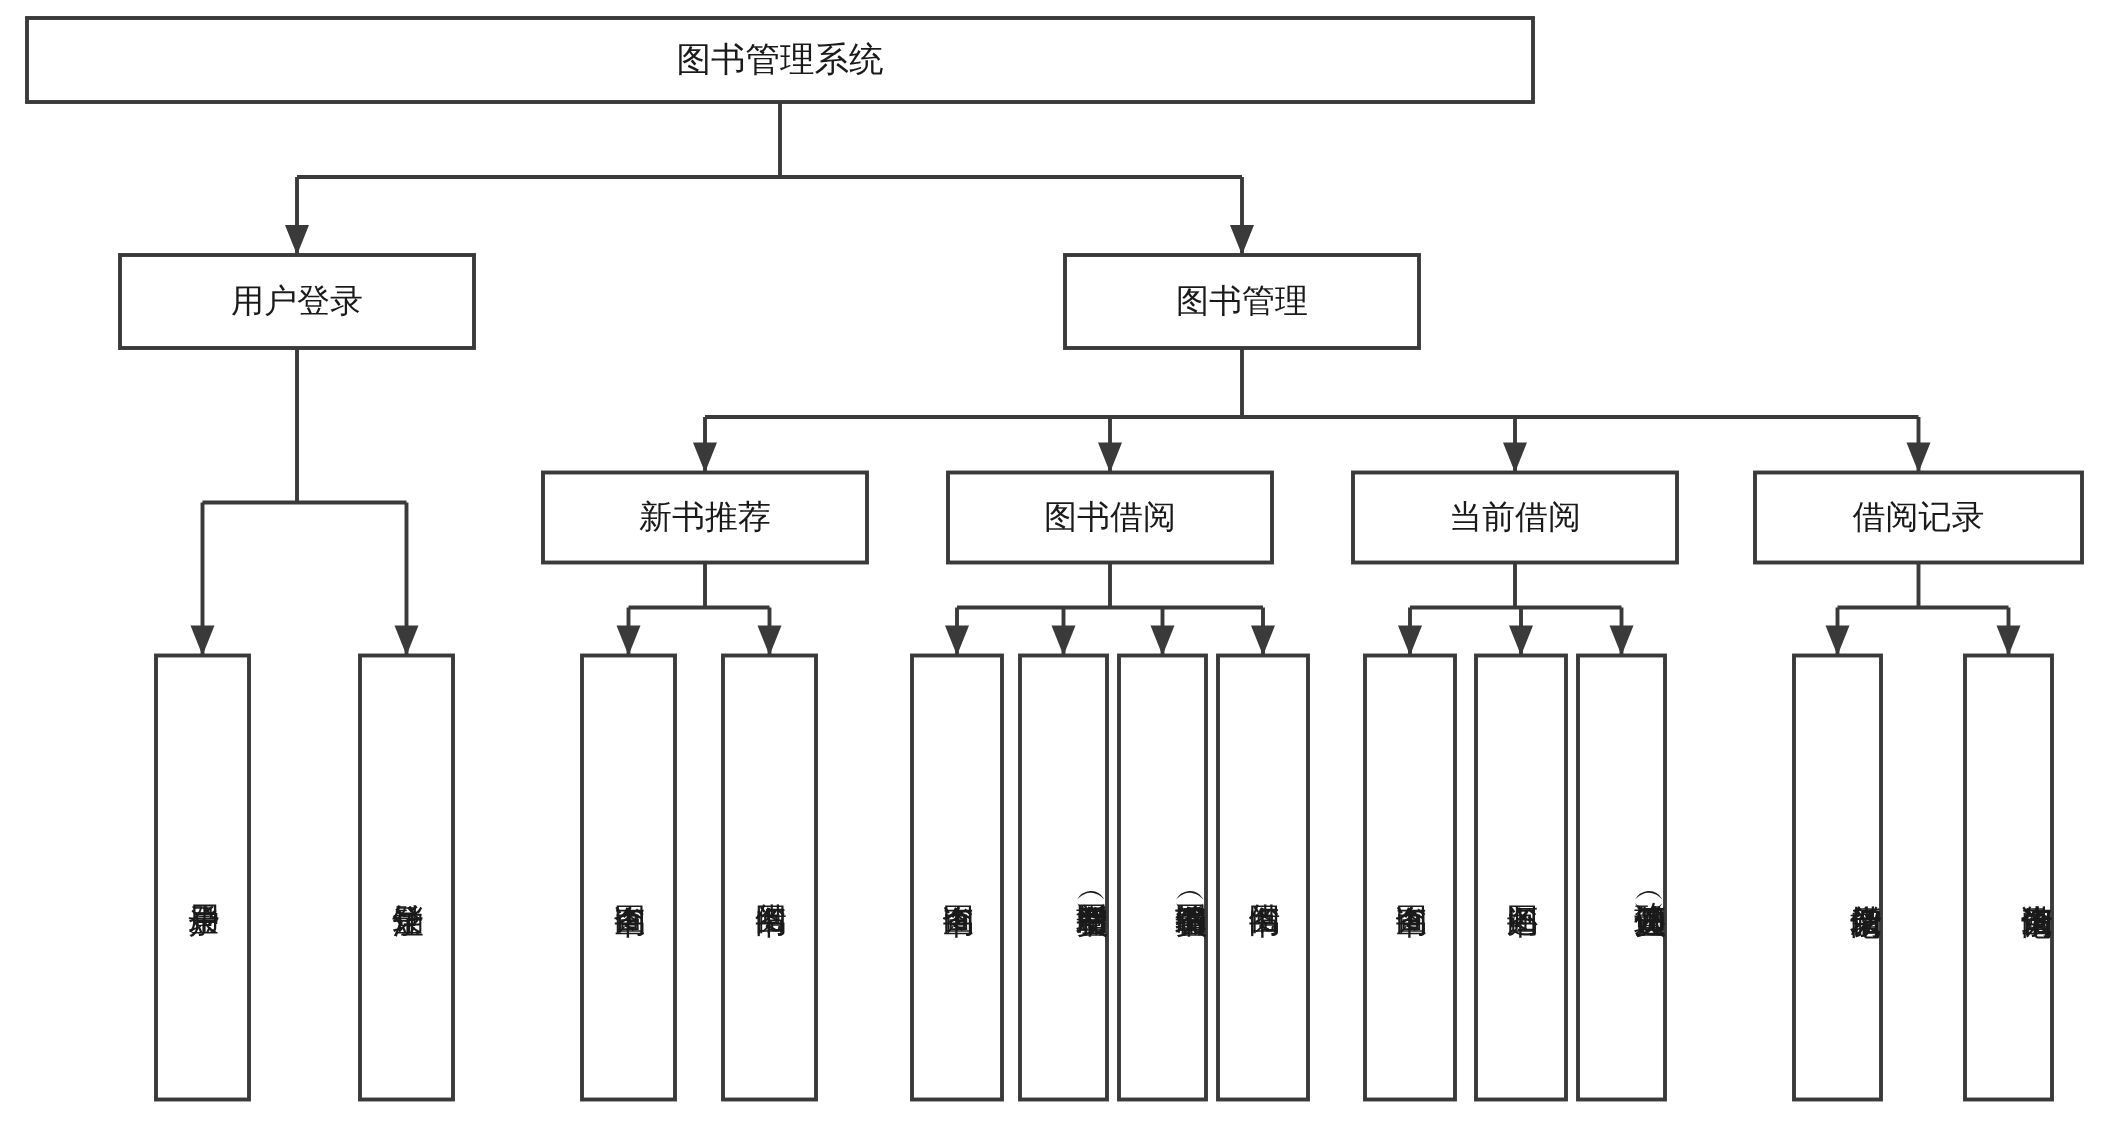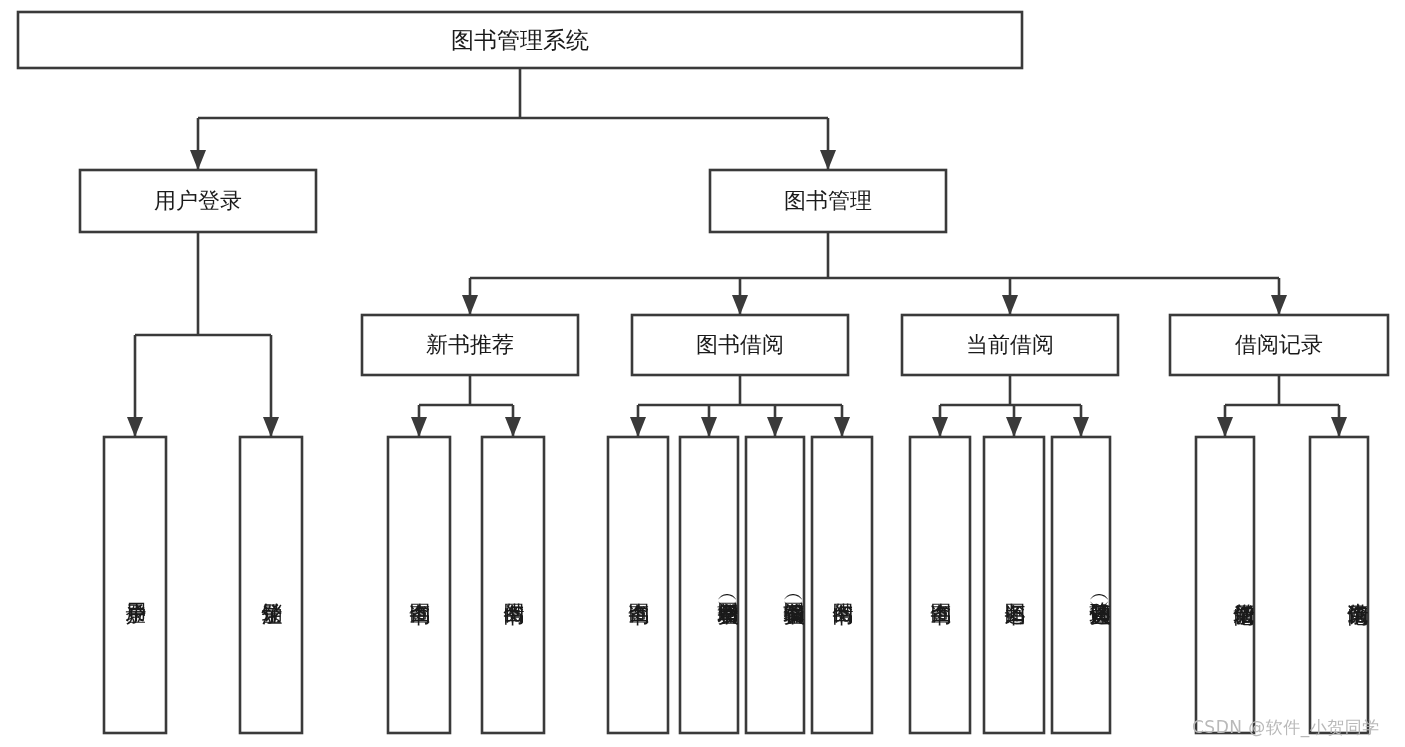--- a/index.html
+++ b/index.html
@@ -174,14 +174,13 @@
       <div class="vlabel" style="left: 608px; top: 447px; width: 60px; height: 280px; align-items: center;">查询图书</div>
       <div class="vlabel" style="left: 680px; top: 447px; width: 58px; height: 280px;">新增图书（管理员）</div>
       <div class="vlabel" style="left: 746px; top: 447px; width: 58px; height: 280px;">编辑图书（管理员）</div>
       <div class="vlabel" style="left: 812px; top: 447px; width: 60px; height: 280px; align-items: center;">借阅图书</div>
       <div class="vlabel" style="left: 910px; top: 447px; width: 60px; height: 280px; align-items: center;">查询图书</div>
       <div class="vlabel" style="left: 984px; top: 447px; width: 60px; height: 280px; align-items: center;">归还图书</div>
       <div class="vlabel" style="left: 1052px; top: 447px; width: 58px; height: 280px;">确认归还（管理员）</div>
       <div class="vlabel" style="left: 1196px; top: 447px; width: 58px; height: 280px;">新增借阅记录</div>
       <div class="vlabel" style="left: 1310px; top: 447px; width: 58px; height: 280px;">查询借阅记录</div>
     </div>
-  <div class="watermark" style="left: 1192px; top: 716px;">CSDN @软件_小贺同学</div>
 </div>
 
 </body></html>

